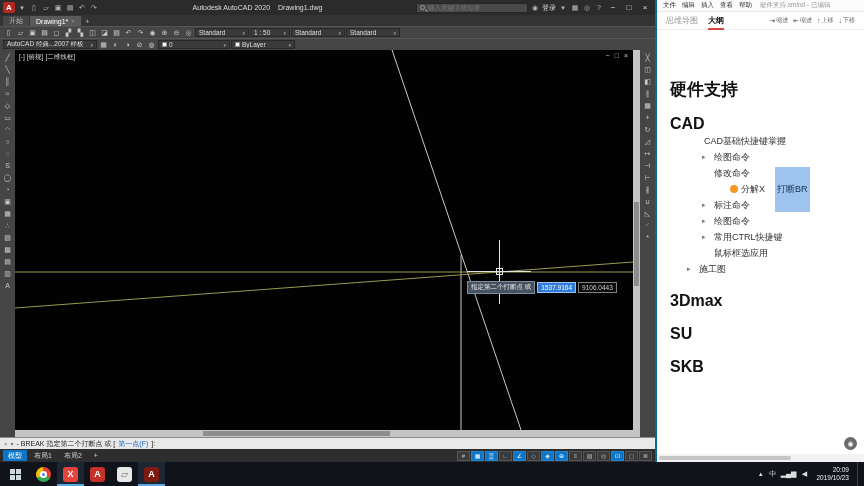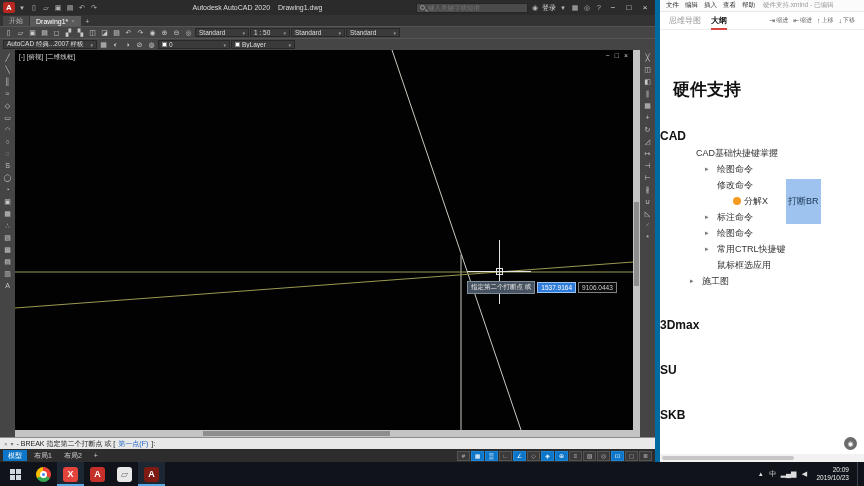--- a/index.html
+++ b/index.html
@@ -78,43 +78,43 @@
     padding:0 3px;font-size:7px;color:#ccc;flex:0 0 13px}
   .btab{height:11px;padding:0 5px;display:flex;align-items:center;white-space:nowrap}
   .btab.active{background:#0e76c8;color:#fff}
   .status{margin-left:auto;display:flex;gap:1px;align-items:center}
   .sic{width:13px;height:10px;background:#3a3a3a;border:1px solid #555;color:#bbb;font-size:6px;
     display:flex;align-items:center;justify-content:center}
   .sic.on{background:#0e76c8;border-color:#1d86d8;color:#fff}
 
   
   .xmind{position:absolute;left:655px;top:0;width:209px;height:462px;background:#fff;
-    border-left:5px solid #0369a1;display:flex;flex-direction:column}
+    border-left:2px solid #0369a1;display:flex;flex-direction:column}
   .xm-menubar{height:12px;background:#fbfbfb;border-bottom:1px solid #e8e8e8;display:flex;
     align-items:center;gap:6px;padding:0 6px;font-size:6.5px;color:#333;flex:0 0 12px;white-space:nowrap;overflow:hidden}
   .xm-title{color:#999;margin-left:2px}
   .xm-tabs{height:18px;border-bottom:1px solid #ececec;display:flex;align-items:center;gap:10px;
     padding:0 9px;font-size:8px;color:#999;flex:0 0 18px}
   .xm-tab{height:18px;display:flex;align-items:center;white-space:nowrap}
   .xm-tab.active{color:#111;font-weight:bold;box-shadow:inset 0 -2px 0 #d8453e}
   .xm-tools{margin-left:auto;display:flex;gap:5px}
   .xm-tool{display:flex;align-items:center;gap:1px;color:#666;font-size:6px;white-space:nowrap}
   .xm-tool .g{font-size:7px;color:#555}
   .xm-content{flex:1;position:relative;overflow:hidden}
   .xm-h1{margin:50px 0 0 13px;font-size:17px;font-weight:bold;color:#111;height:20px;line-height:20px}
   .outline-row{height:16px;display:flex;align-items:center;font-size:9px;color:#333;white-space:nowrap}
-  .outline-row.sec{height:18px;font-size:12px;font-weight:bold;color:#111;margin-top:27px;}
-  .outline-row.l1{padding-left:24px}
+  .outline-row.sec{height:18px;font-size:16px;font-weight:bold;color:#111;margin-top:15px;padding-left:13px}
+  .outline-row.l1{padding-left:35px}
   .outline-row.l1a{padding-left:30px}
   .outline-row.l2{padding-left:45px}
   .outline-row.l3{padding-left:61px}
   .o-arrow{flex:0 0 12px;width:12px;font-size:7px;color:#777}
   .o-dot{display:none;width:8px;height:8px;border-radius:50%;background:#f59a23;margin-right:3px;flex:0 0 8px}
   .dot .o-dot{display:block}
-  .o-high{background:#9ec3ee;color:#14324f;padding:16px 2px;margin-left:18px}
+  .o-high{background:#9ec3ee;color:#14324f;padding:16px 2px;margin-left:10px}
   .o-high:empty{display:none}
   .fab{position:absolute;right:7px;bottom:4px;width:13px;height:13px;border-radius:50%;
     background:#6b6b6b;color:#fff;font-size:7px;display:flex;align-items:center;justify-content:center}
   .xm-hscroll{height:8px;background:#f2f2f2;position:relative;flex:0 0 8px}
   .xm-hthumb{position:absolute;left:2px;top:2px;width:132px;height:4px;background:#c6c6c6;border-radius:2px}
 
   
   .taskbar{position:absolute;left:0;top:462px;width:864px;height:24px;background:#10141a;
     display:flex;align-items:stretch}
   .start{width:30px;display:flex;align-items:center;justify-content:center}

